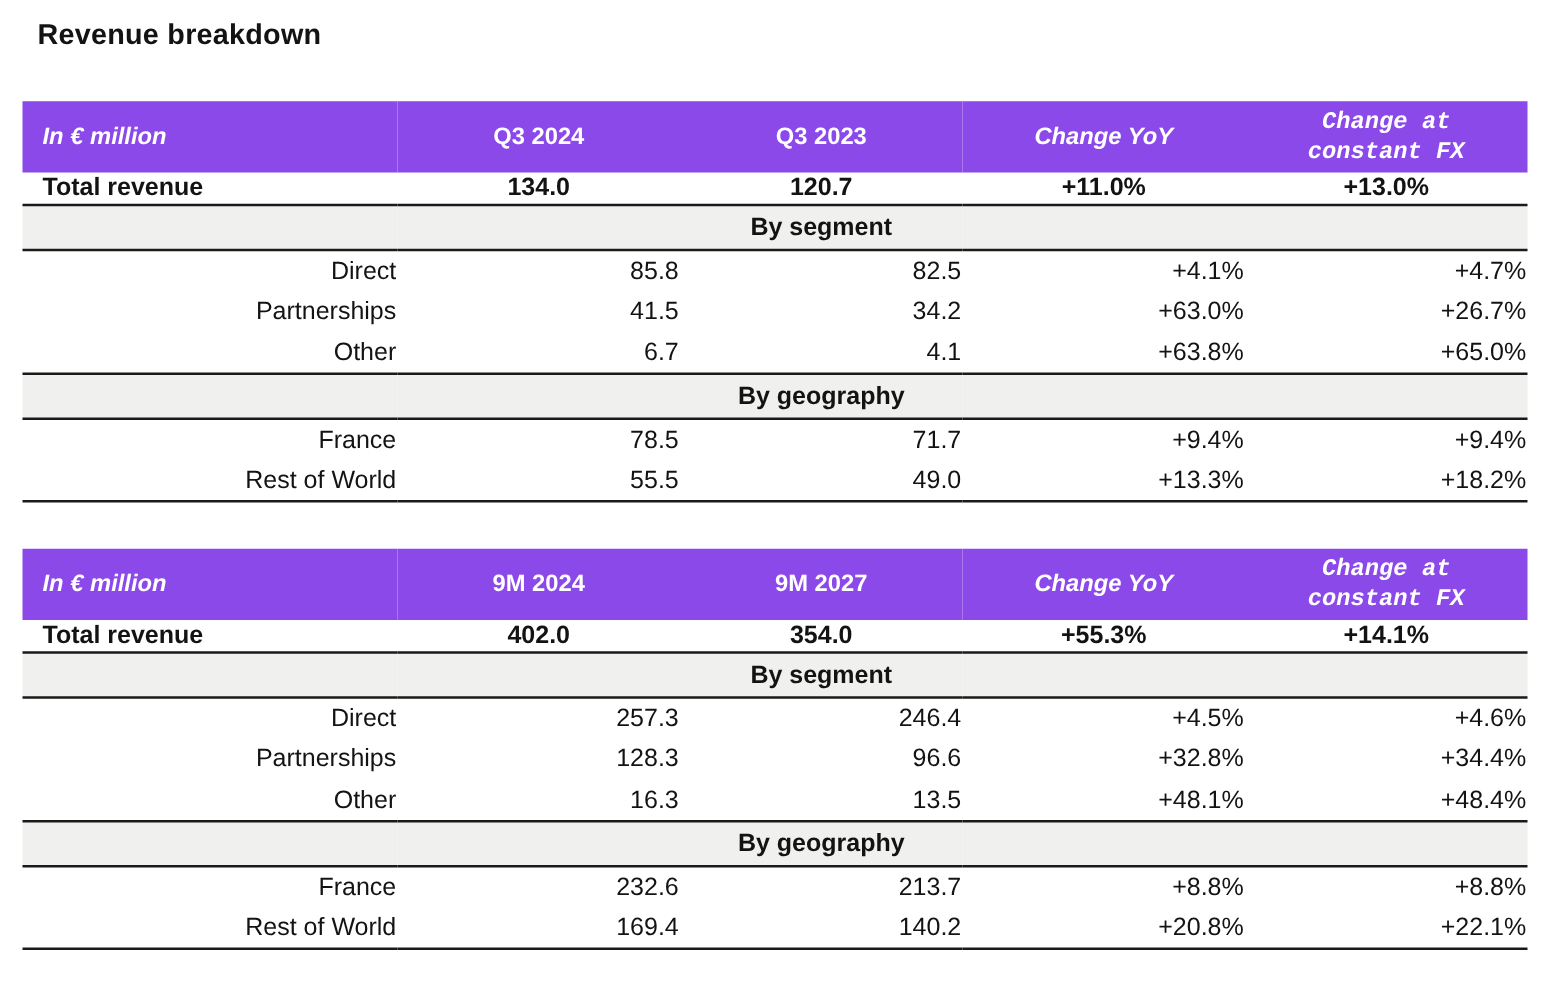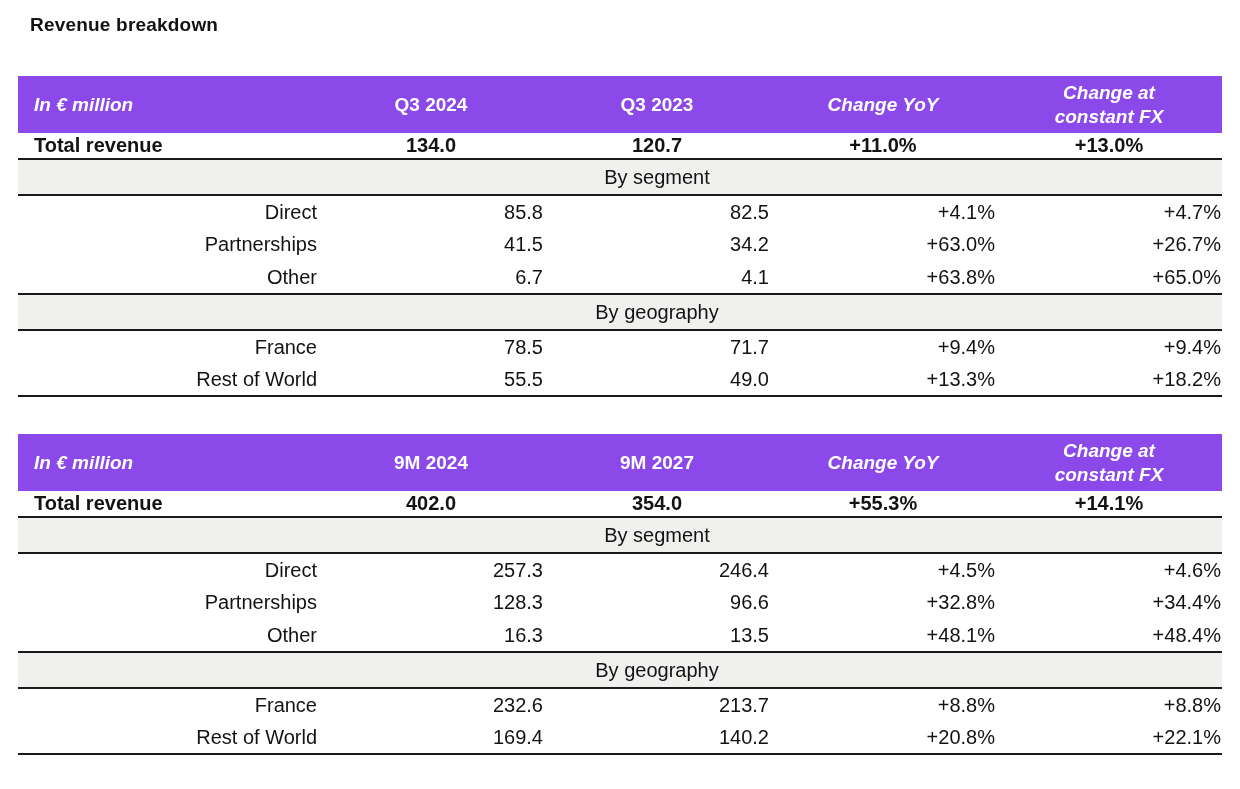--- a/index.html
+++ b/index.html
@@ -7,47 +7,47 @@
     --border:#1A1A1A; --text:#131313; --background:#FFFFFF;
   }
   *{box-sizing:border-box;}
   html,body{margin:0;padding:0;}
   body{
     width:1240px;height:789px;background:var(--background);
     font-family:"Liberation Sans",sans-serif;color:var(--text);
     overflow:hidden;
   }
   .page-title{
-    font-size:19px;font-weight:700;margin:14px 0 0 30px;letter-spacing:.2px;
+    font-size:23px;font-weight:700;margin:14px 0 0 30px;letter-spacing:.2px;
   }
   table.tbl{
     width:1204px;margin-left:18px;border-collapse:collapse;table-layout:fixed;
     font-size:20px;
   }
   .tbl-q3{margin-top:40px;}
   .tbl-9m{margin-top:37px;}
   col.c0{width:300px;}
   col.cd{width:226px;}
   
   tr.hdr td{
     background:var(--header_bg);color:var(--header_text);
     height:57px;font-weight:700;font-size:19px;vertical-align:middle;
   }
   td.unit{font-style:italic;text-align:left;padding-left:16px;}
   td.ch{text-align:center;}
   td.ch.it{font-style:italic;}
-  .fxwrap{display:inline-block;max-width:150px;line-height:1.25;}
+  .fxwrap{display:inline-block;max-width:150px;line-height:1.25;font-family:Liberation Mono, monospace;}
   
   tr.total td{
     height:19px;font-weight:700;border-bottom:2px solid var(--border);
     vertical-align:middle;
   }
   
   tr.section td{
-    background:var(--section_bg);height:36px;font-weight:400;
+    background:var(--section_bg);height:36px;font-weight:700;
     border-top:2px solid var(--border);border-bottom:2px solid var(--border);
     vertical-align:middle;
   }
   tr.section td.sec-txt{text-align:center;}
   
   tr.data td{height:33px;vertical-align:middle;text-align:right;}
   tr.data.last td{border-bottom:2px solid var(--border);}
   td.lbl{text-align:left;padding-left:16px;}
   td.val{text-align:center;}
 </style>

